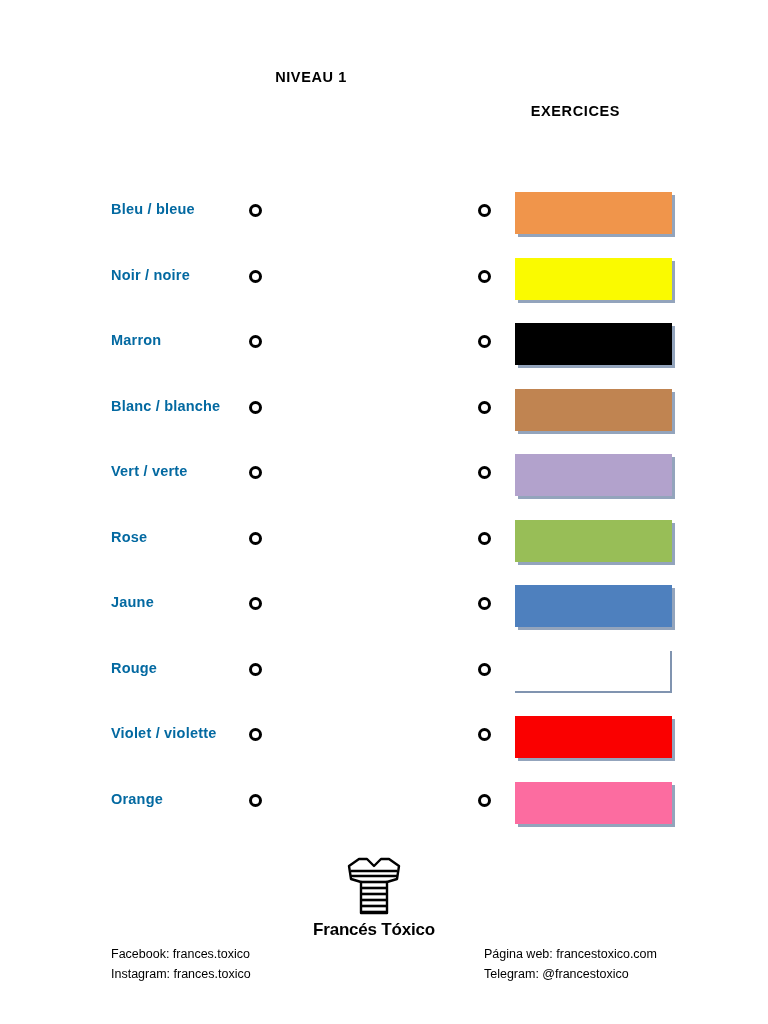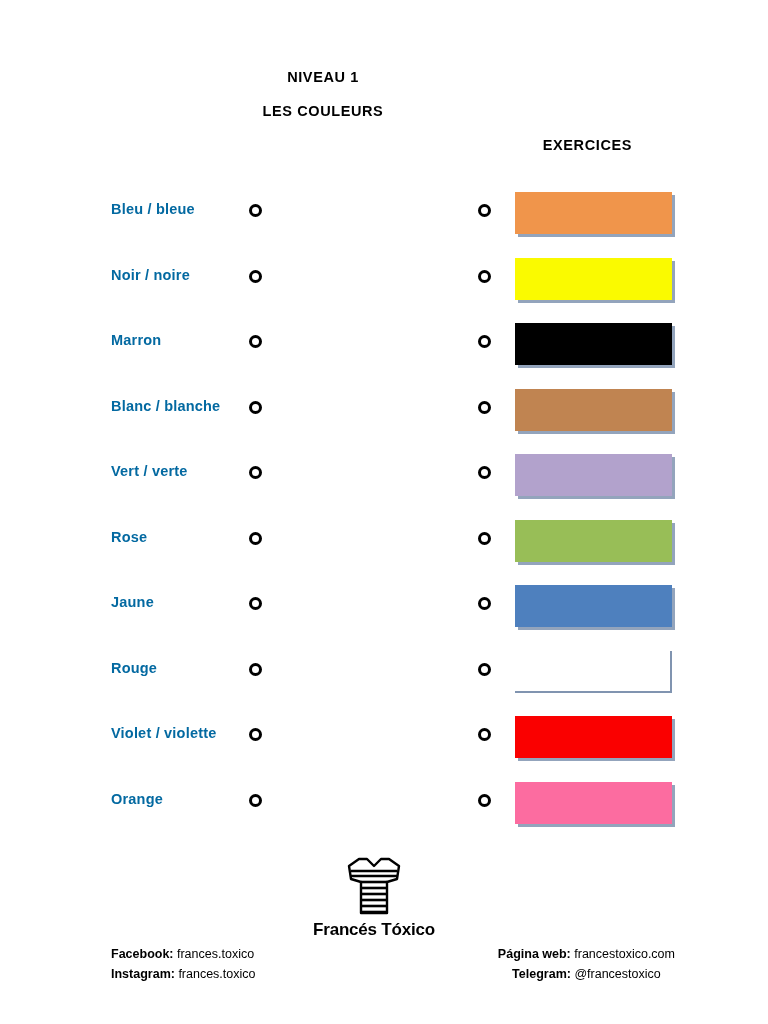--- a/index.html
+++ b/index.html
@@ -16,21 +16,20 @@
     color: #000000;
   }
 
   
   .titles {
     position: absolute;
     top: 60px;
     left: 0;
     width: 620px;
     text-align: center;
-    padding-left: 12px;
   }
   .title-line {
     font-weight: bold;
     font-size: 14.5px;
     letter-spacing: 0.6px;
     line-height: 34px;
     white-space: nowrap;
   }
   .title-line.l1 { margin-left: 2px; }
   .title-line.l2 { margin-left: 2px; }
@@ -110,33 +109,32 @@
     line-height: 20px;
   }
   .footer-left {
     position: absolute;
     left: 111px;
     top: 0;
     text-align: left;
   }
   .footer-right {
     position: absolute;
-    right: 93px;
+    right: 111px;
     top: 0;
-    text-align: center;
-  }
-  .f-label { font-weight: bold; }
+    text-align: left;
+  }
+  .f-label { font-weight: normal; }
   .f-value { font-weight: normal; margin-top: 18px; }
 </style>
 </head>
 <body>
 
 <div class="titles">
   <div class="title-line l1">NIVEAU 1</div>
-  <div class="title-line l2">LES COULEURS</div>
   <div class="title-line l3">EXERCICES</div>
 </div>
 
 <div class="rows">
     <div class="row">
       <div class="word-label">Bleu / bleue</div>
       <div class="dot left"></div>
       <div class="dot right"></div>
       <div class="swatch" style="background: rgb(240, 149, 75);"></div>
     </div>

